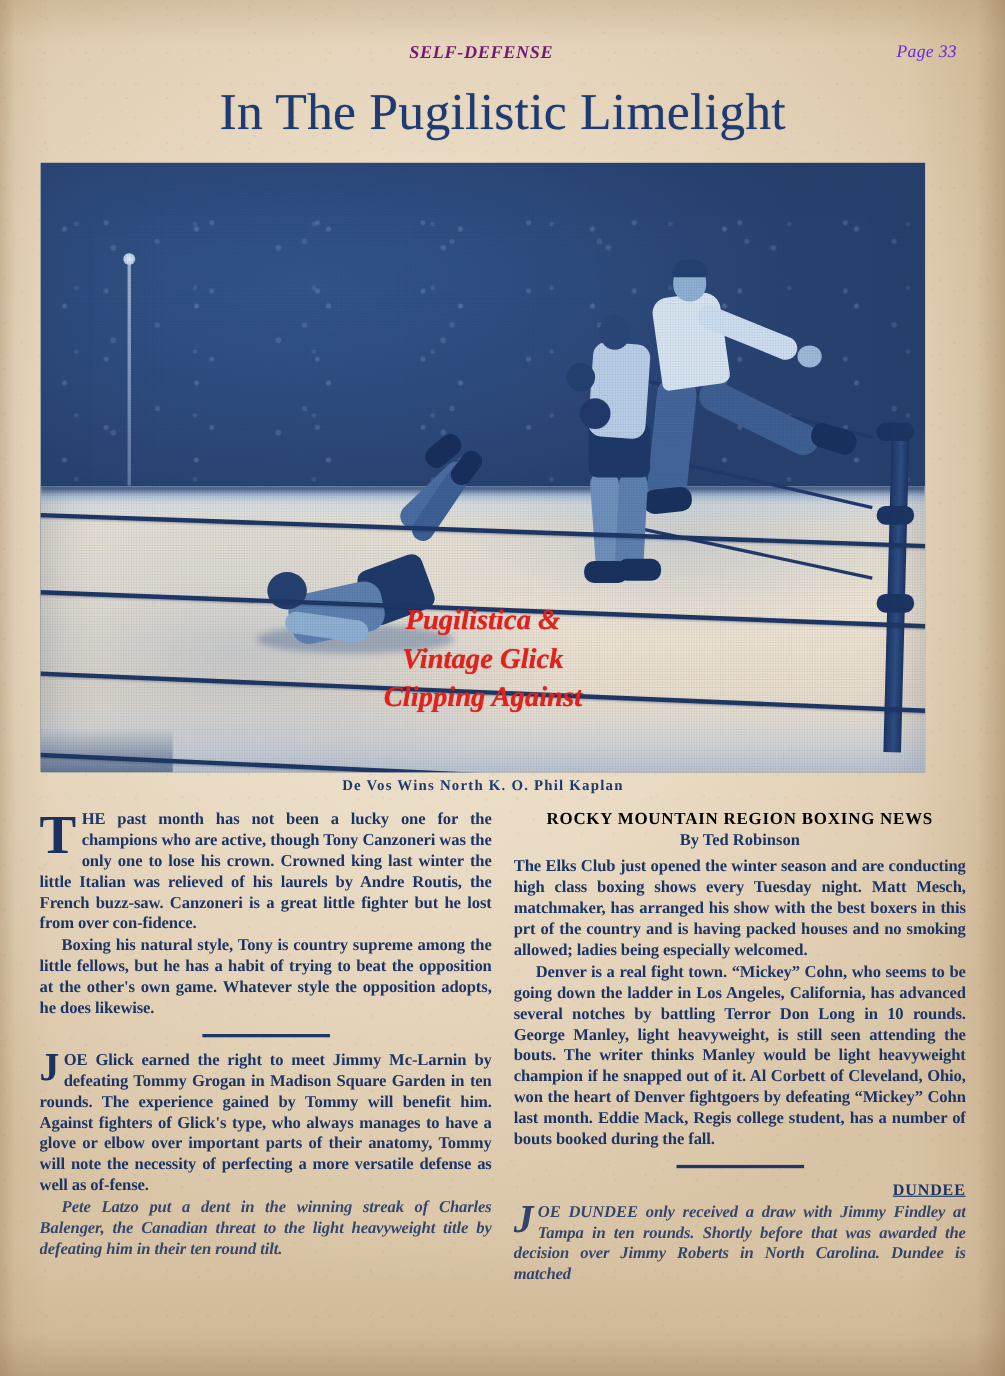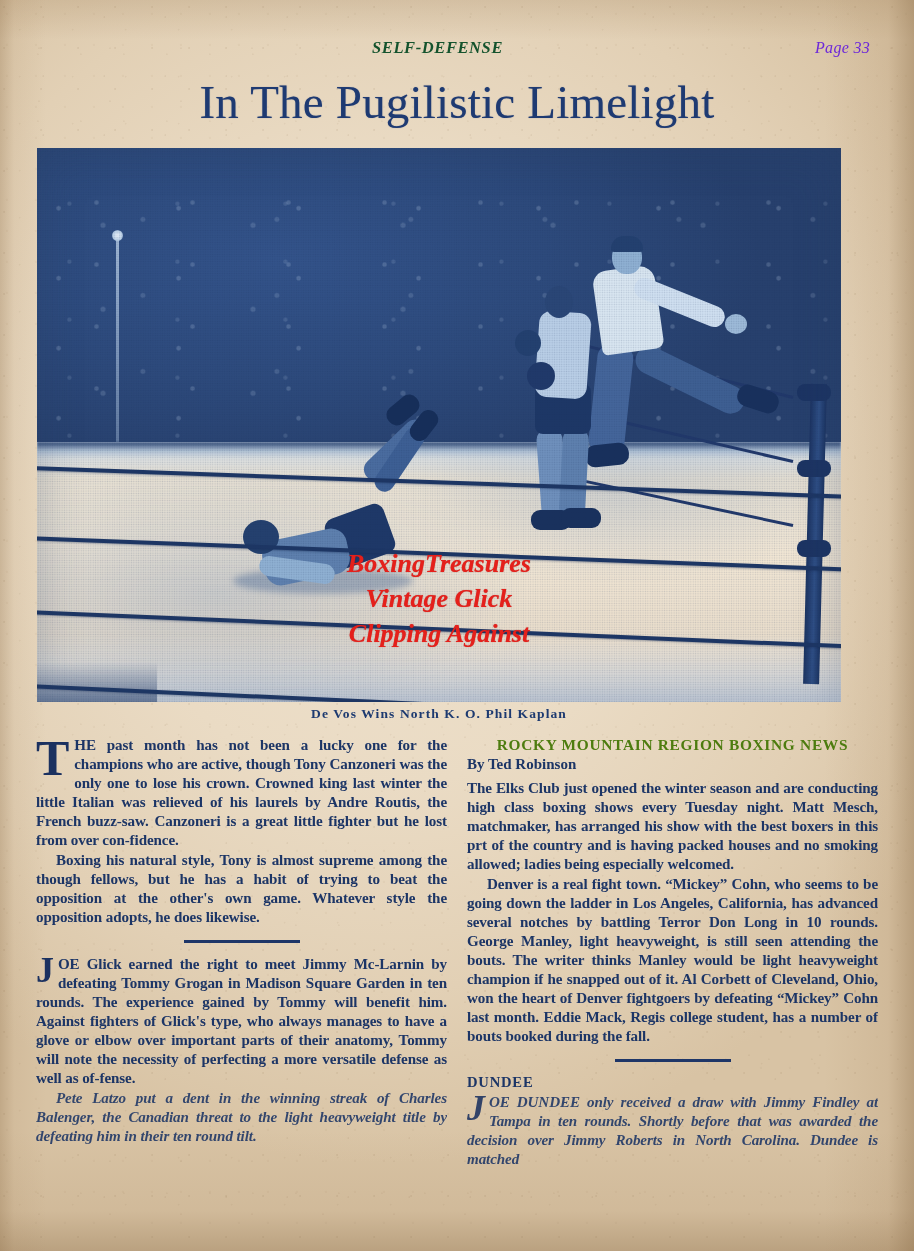--- a/index.html
+++ b/index.html
@@ -41,21 +41,21 @@
   .sheet{position:absolute;inset:0;}
 
   
   #runhead{
     position:absolute;left:0;right:0;top:38px;height:22px;
   }
   #masthead{
     position:absolute;left:372px;top:0;
     font-family:"Liberation Serif", serif;
     font-weight:bold;font-style:italic;
-    font-size:16.5px;letter-spacing:.6px;color:#14532d;
+    font-size:16.5px;letter-spacing:.6px;color:#701a75;
   }
   #pageno{
     position:absolute;right:44px;top:1px;
     font-family:"Liberation Serif", serif;
     font-style:italic;font-size:16px;color:#6d28d9;letter-spacing:.3px;
   }
 
   
   #headline{
     position:absolute;left:0;right:0;top:76px;
@@ -256,33 +256,33 @@
 
   .rule{
     width:116px;height:3px;background:#1e3668;
     margin:13px auto 12px auto;
   }
 
   h2.secthead{
     margin:0 0 2px 0;
     font-family:"Liberation Serif", serif;
     font-weight:bold;font-size:15.4px;letter-spacing:.7px;
-    color:#4d7c0f;text-align:center;
+    color:#000000;text-align:center;
   }
   h3.byline{
     margin:0 0 6px 0;
     font-family:"Liberation Serif", serif;
     font-weight:bold;font-size:15px;
-    color:#1c3566;
+    color:#1c3566;text-align:center;
   }
   h2.subhead{
     margin:12px 0 2px 0;
     font-family:"Liberation Serif", serif;
     font-weight:bold;font-size:14.6px;letter-spacing:.8px;
-    color:#1c3566;text-align:left;
+    color:#1c3566;text-align:right;text-decoration:underline;
   }
 
   
   .worn{opacity:.88;font-style:italic;}
 </style>
 </head>
 <body>
 
 <div id="paper"></div>
 <div id="grain"></div>
@@ -348,33 +348,33 @@
     <div class="ph rope" id="rope1"></div>
     <div class="ph rope" id="rope2"></div>
     <div class="ph rope" id="rope3"></div>
     <div class="ph rope" id="rope4"></div>
 
     <div class="ph" id="halftone"></div>
     <div class="ph" id="photo-vignette"></div>
   </div>
 
   <div id="watermark">
-    <div>BoxingTreasures</div>
+    <div>Pugilistica &amp;</div>
     <div>Vintage Glick</div>
     <div>Clipping Against</div>
   </div>
 
   <div id="caption">De Vos Wins North K. O. Phil Kaplan</div>
 
   <div id="cols">
 
     <div class="col">
       <p class="body dropcap"><span class="dc">T</span><span>HE past month has not been a lucky one for the champions who are active, though Tony Canzoneri was the only one to lose his crown.  Crowned king last winter the little Italian was relieved of his laurels by Andre Routis, the French buzz-saw.  Canzoneri is a great little fighter but he lost from over con-fidence.</span></p>
 
-      <p class="body"><span>Boxing his natural style, Tony is almost supreme among the though fellows, but he has a habit of trying to beat the opposition at the other's own game.  Whatever style the opposition adopts, he does likewise.</span></p>
+      <p class="body"><span>Boxing his natural style, Tony is country supreme among the little fellows, but he has a habit of trying to beat the opposition at the other's own game.  Whatever style the opposition adopts, he does likewise.</span></p>
 
       <div class="rule"></div>
 
       <p class="body dropcap small"><span class="dc">J</span><span>OE Glick earned the right to meet Jimmy Mc-Larnin by defeating Tommy Grogan in Madison Square Garden in ten rounds.  The experience gained by Tommy will benefit him.  Against fighters of Glick's type, who always manages to have a glove or elbow over important parts of their anatomy, Tommy will note the necessity of perfecting a more versatile defense as well as of-fense.</span></p>
 
       <p class="body worn"><span>Pete Latzo put a dent in the winning streak of Charles Balenger, the Canadian threat to the light heavyweight title by defeating him in their ten round tilt.</span></p>
     </div>
 
     <div class="col">
       <h2 class="secthead">ROCKY MOUNTAIN REGION BOXING NEWS</h2>

